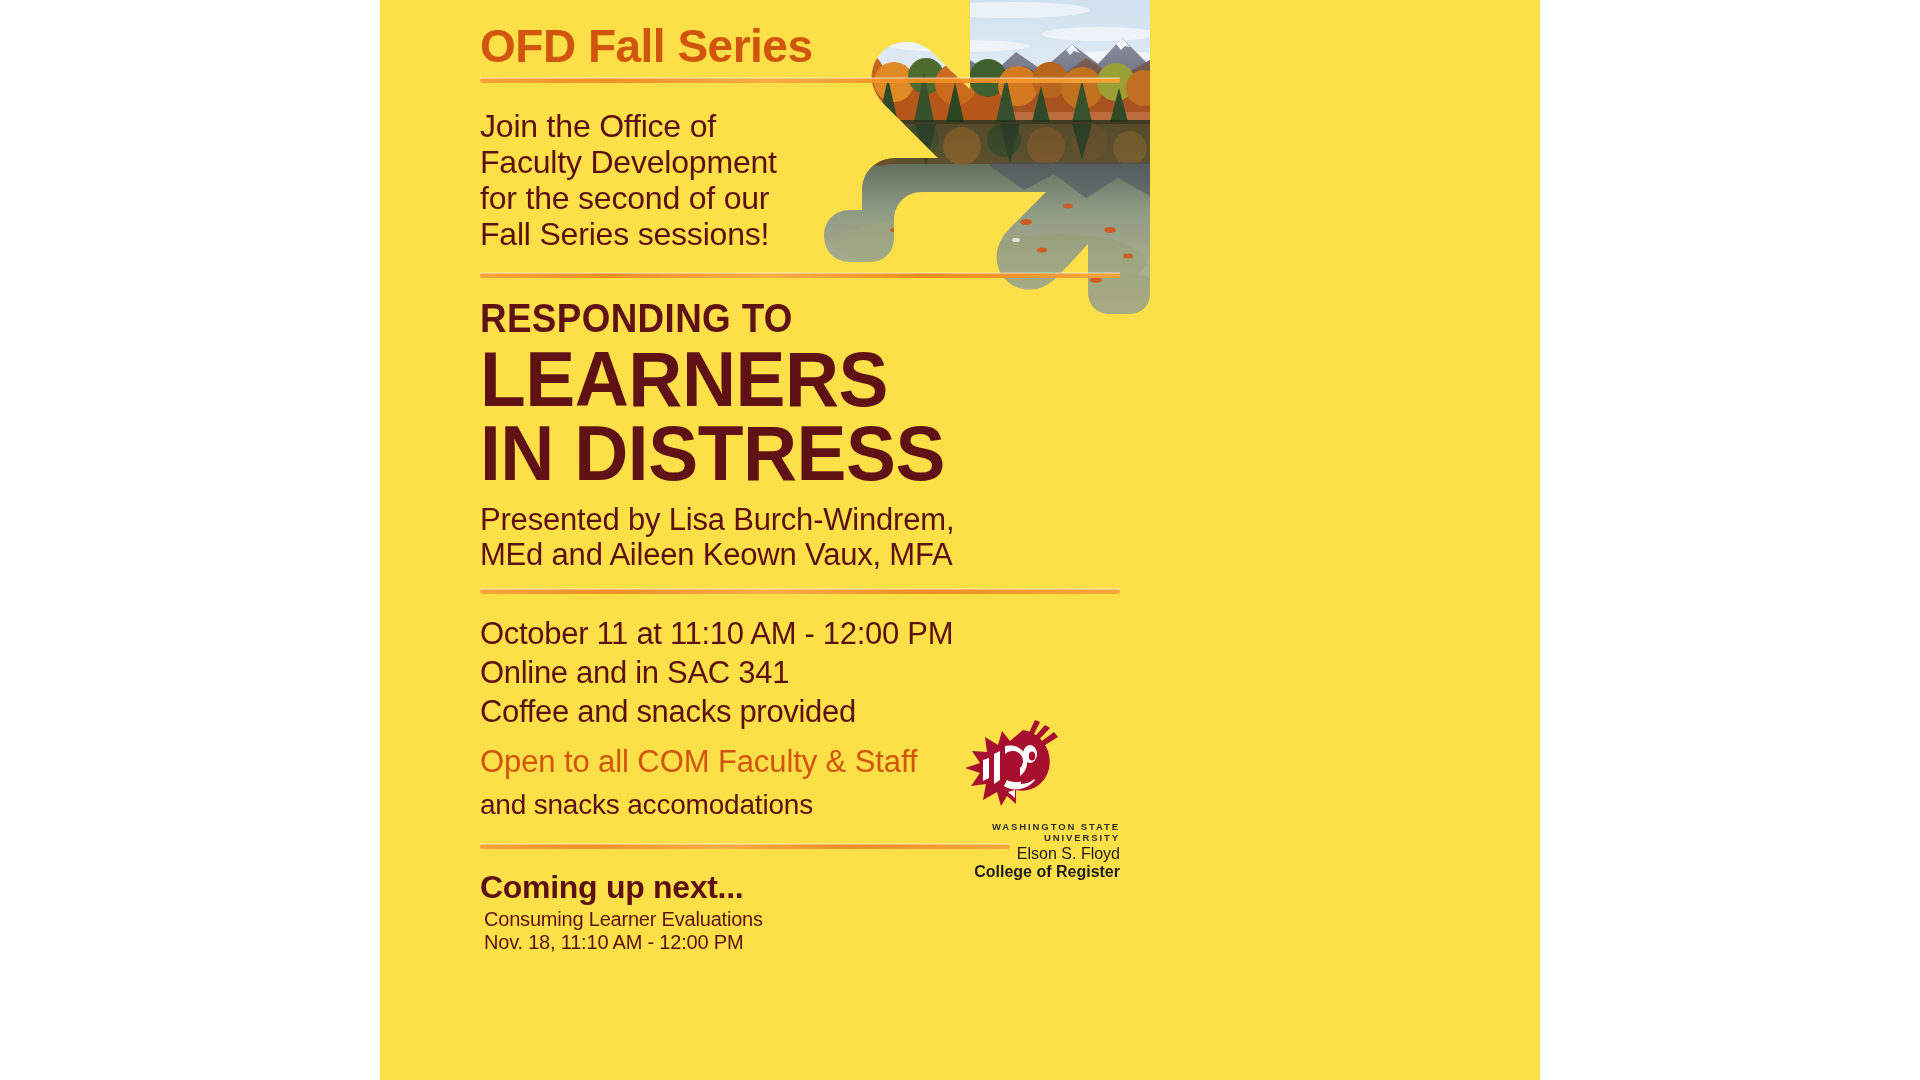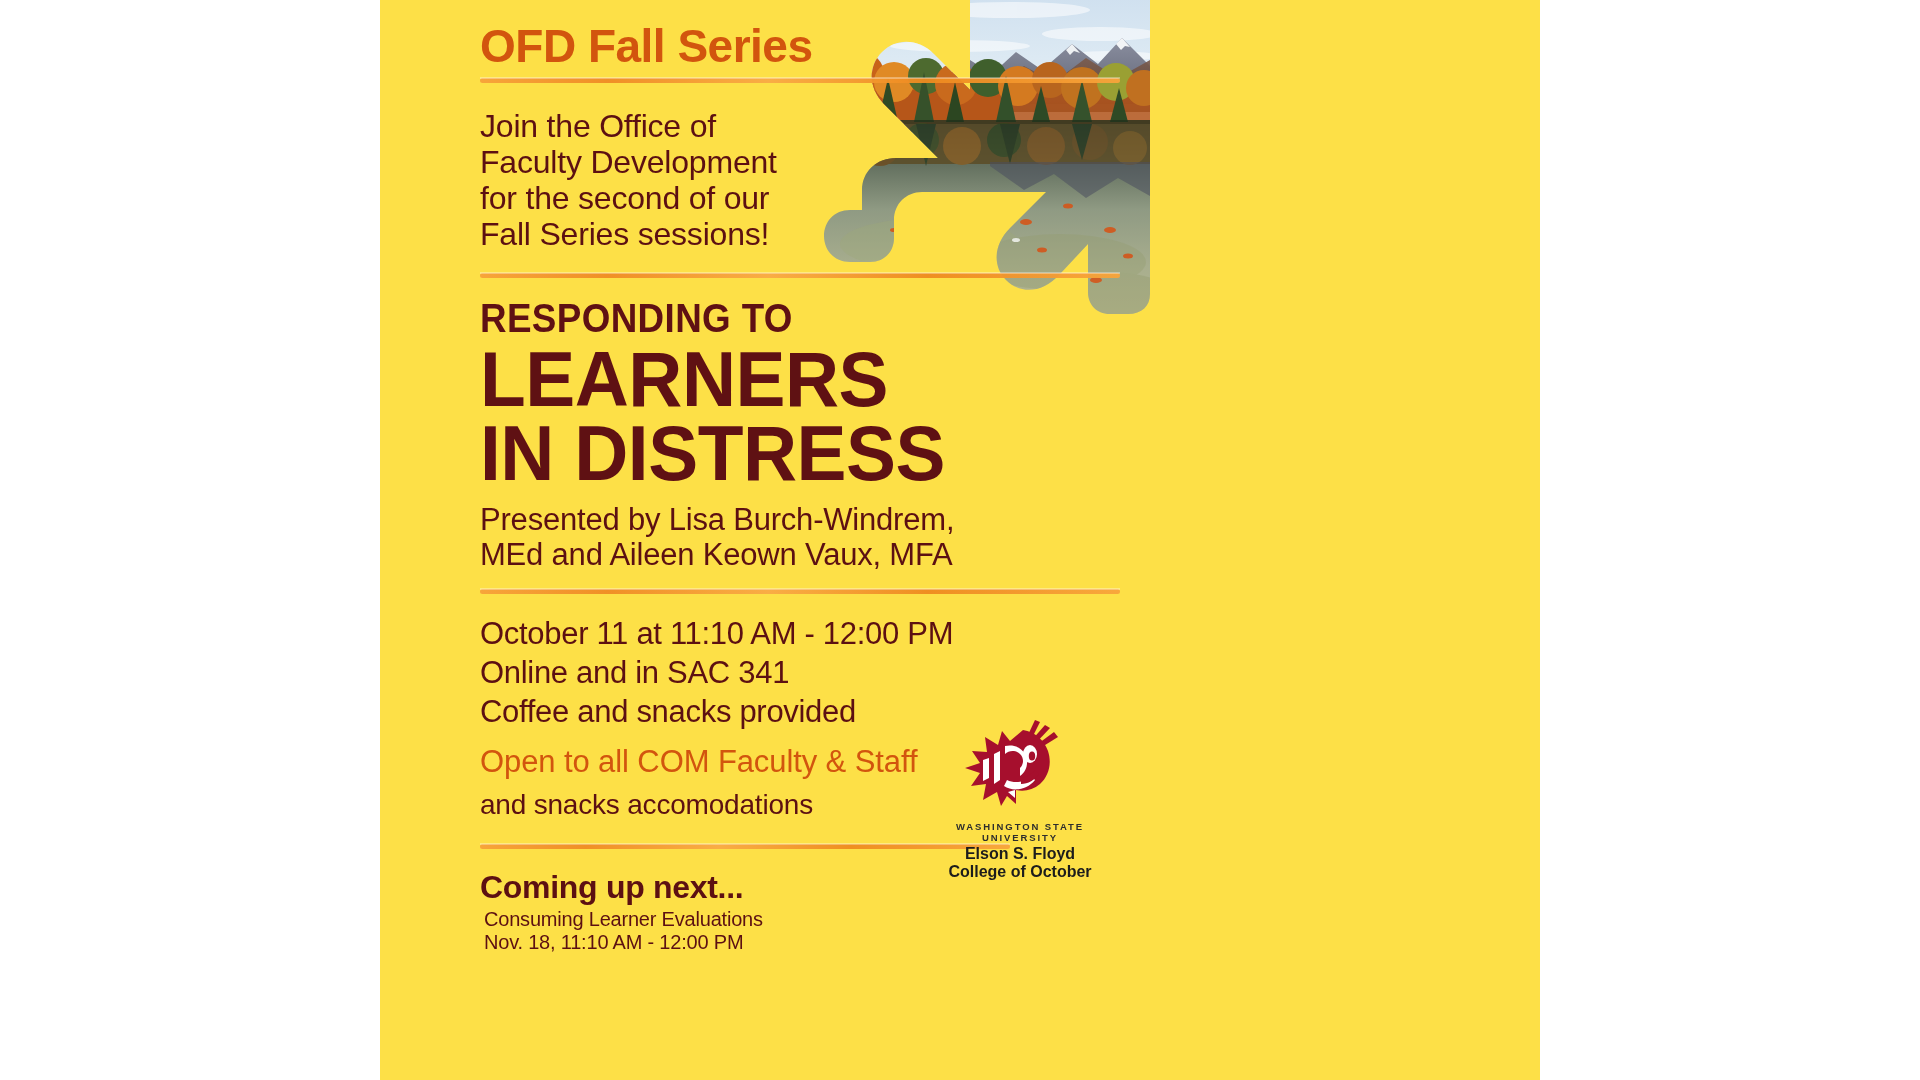--- a/index.html
+++ b/index.html
@@ -176,34 +176,34 @@
   }
   #photo-svg { display: block; width: 340px; height: 320px; }
 
   
   #logo {
     position: absolute;
     left: 540px;
     top: 718px;
     width: 200px;
     height: 160px;
-    text-align: center;
+    text-align: right;
   }
   #logo svg { display: block; margin: 0 auto; }
   .logo-line1 {
     font-size: 9.5px;
     letter-spacing: 1.9px;
     color: #2d2d2d;
     font-weight: bold;
     margin-top: 3px;
   }
   .logo-line2 {
     font-size: 16px;
     color: #1c1c1c;
-    font-weight: bold;
+    font-weight: normal;
     line-height: 1.15;
     margin-top: 2px;
   }
   .logo-line3 {
     font-size: 16px;
     color: #1c1c1c;
     font-weight: bold;
     line-height: 1.15;
   }
 </style>
@@ -449,17 +449,17 @@
           <path d="M47 74 L54 72 L54 80 Z"></path>
         </g>
         <g fill="#A60F2D">
 
           <ellipse cx="71" cy="38" rx="3.2" ry="4.6"></ellipse>
           <path d="M60 60 C66 59 71 56 74 52 L78 56 C74 62 67 66 60 66 Z"></path>
         </g>
       </svg>
       <div class="logo-line1">WASHINGTON STATE UNIVERSITY</div>
       <div class="logo-line2">Elson S. Floyd</div>
-      <div class="logo-line3">College of October</div>
+      <div class="logo-line3">College of Register</div>
     </div>
 
   </div>
 </div>
 
 </body></html>

